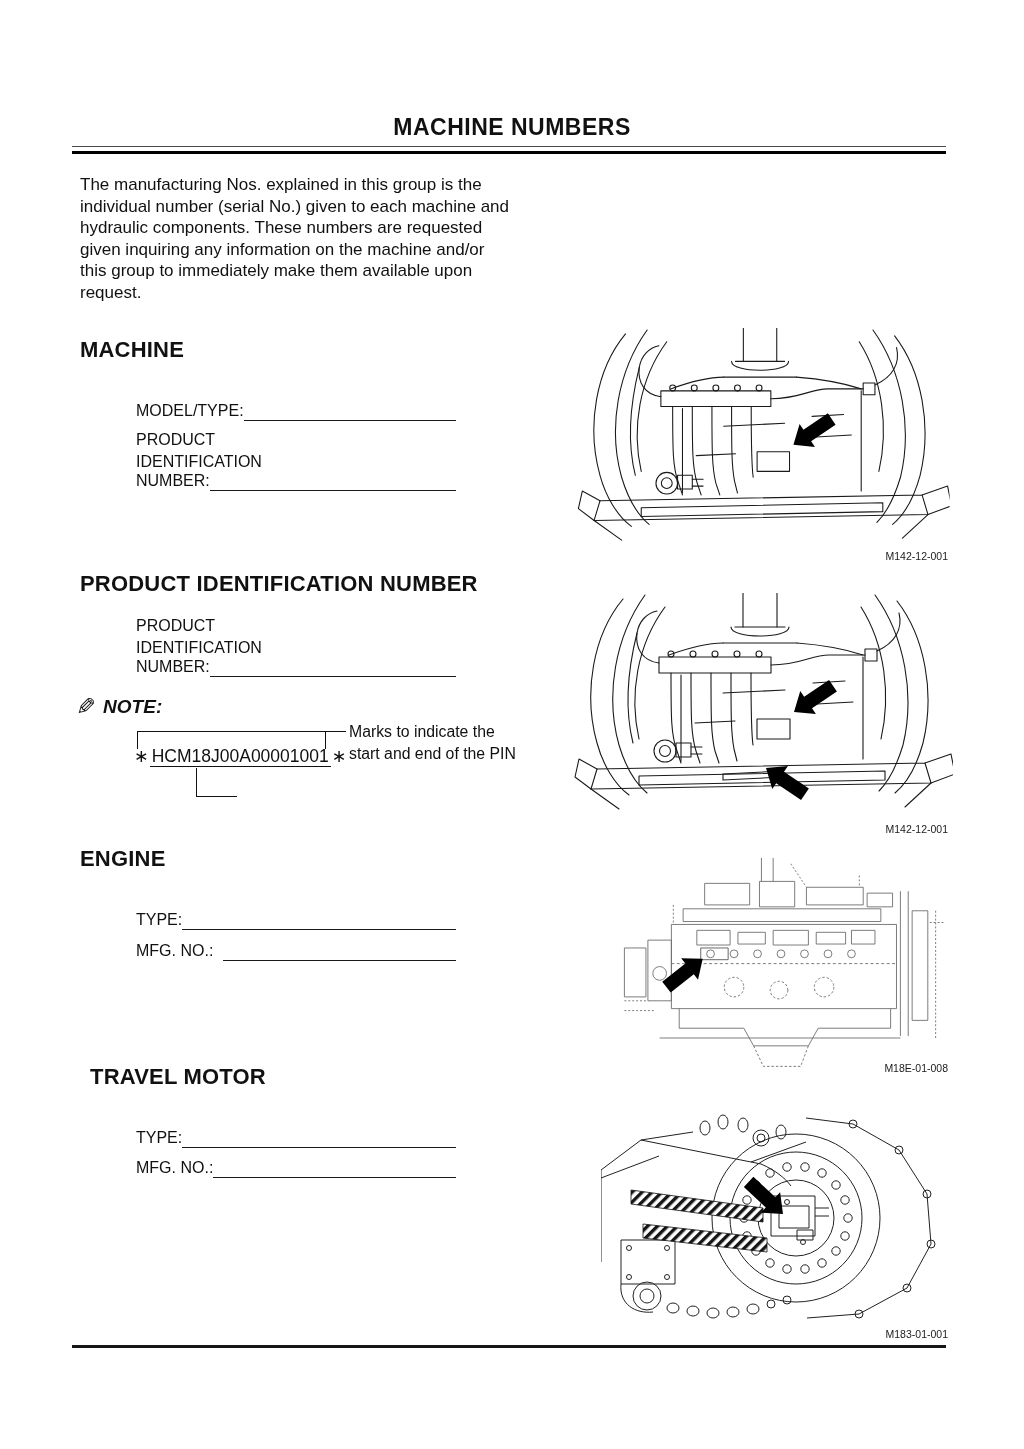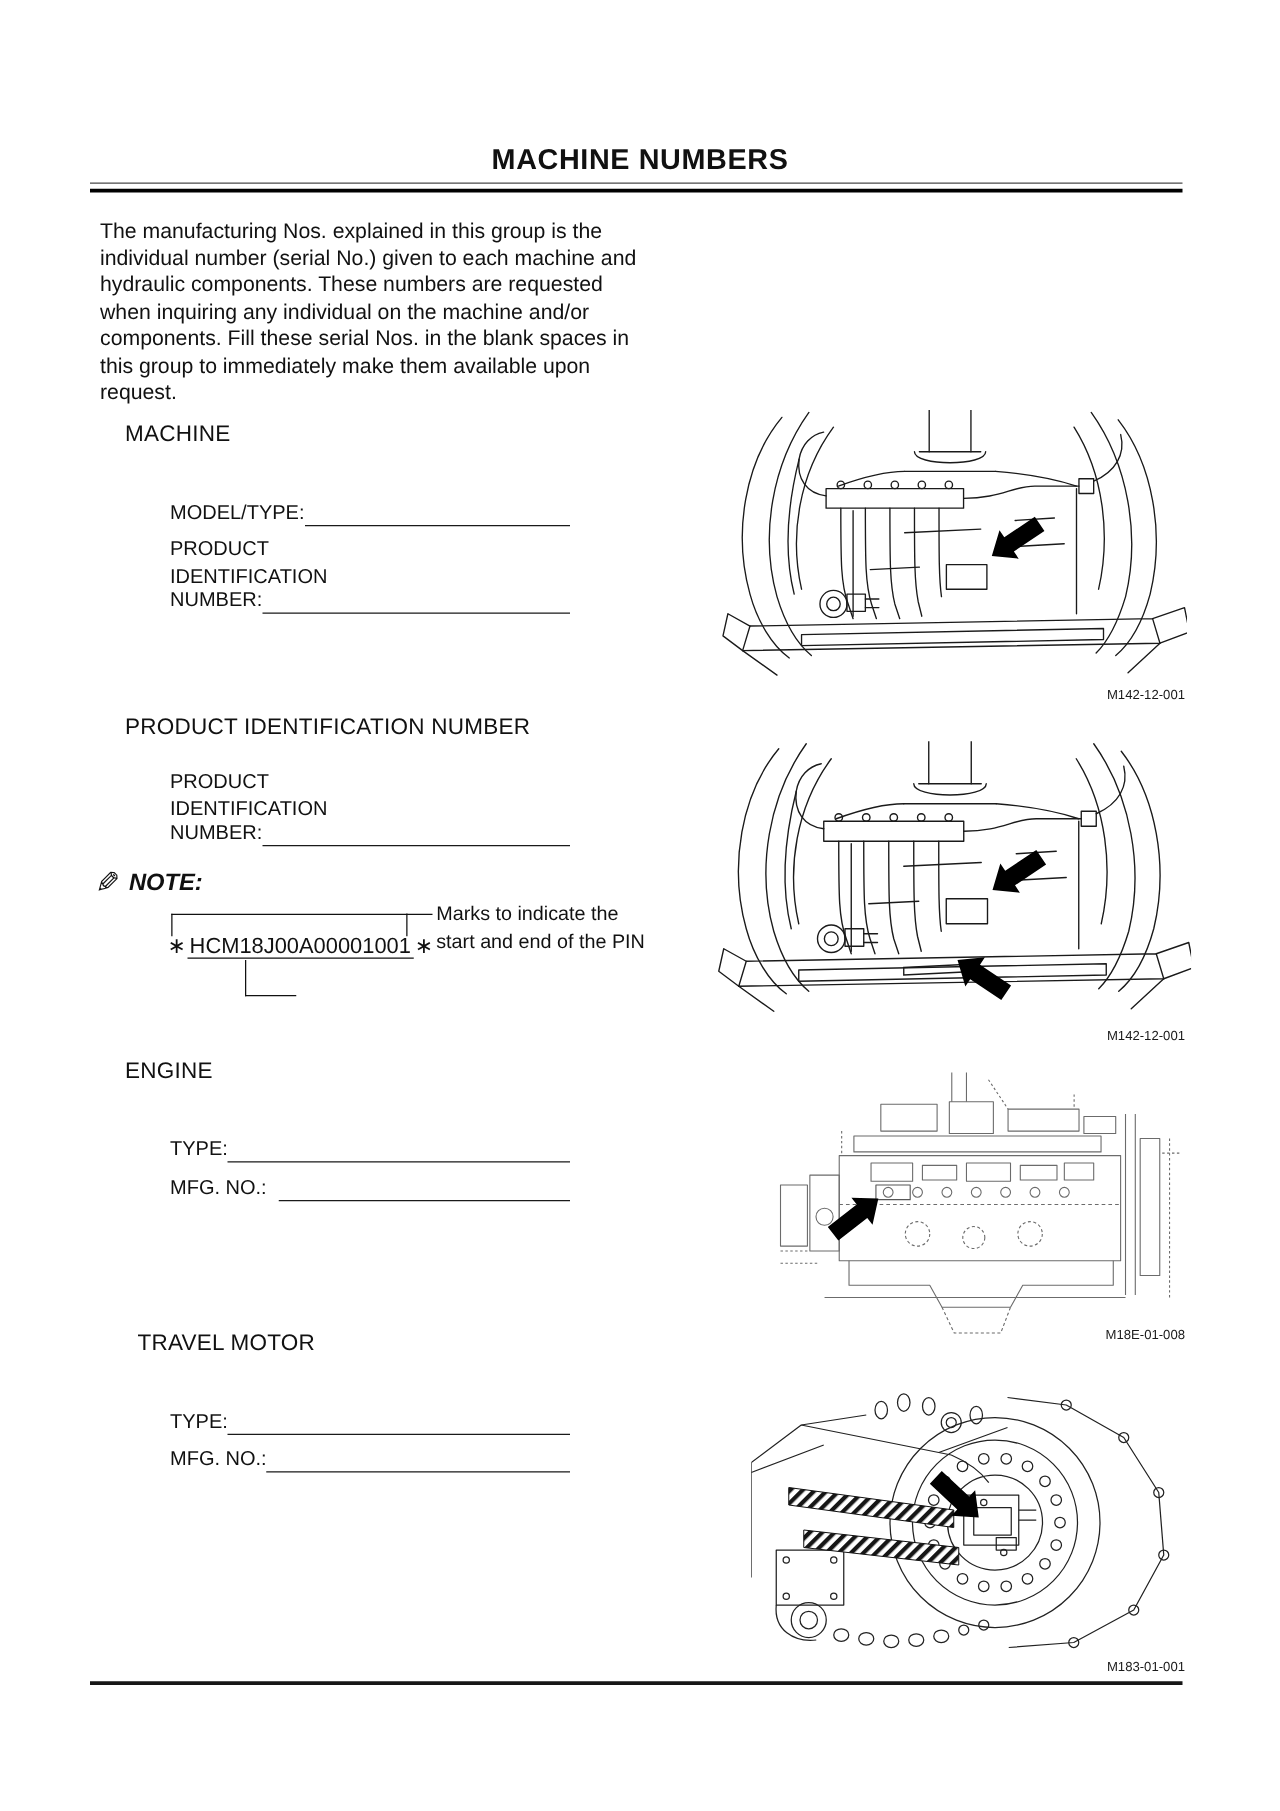--- a/index.html
+++ b/index.html
@@ -3,21 +3,21 @@
 <meta charset="utf-8">
 <style>
   html,body{margin:0;padding:0;background:#fff;}
   .page{position:relative;width:1020px;height:1449px;background:#fff;overflow:hidden;
         font-family:"Liberation Sans","DejaVu Sans",sans-serif;color:#111;}
   .abs{position:absolute;}
   .title{font-size:23px;font-weight:bold;letter-spacing:.5px;text-align:center;}
   .title-rule{height:4px;border-top:1.6px solid #4a4a4a;border-bottom:3.6px solid #000;}
   .intro{font-size:17px;line-height:21.5px;}
   .intro .ln{display:block;white-space:nowrap;}
-  .h2{font-size:18px;font-weight:normal;letter-spacing:.2px;white-space:nowrap;margin-left:20px;}
+  .h2{font-size:22px;font-weight:bold;letter-spacing:.2px;white-space:nowrap;}
   .lbl-line{font-size:16px;line-height:20px;white-space:nowrap;}
   .field{display:flex;align-items:flex-start;font-size:16px;line-height:20px;}
   .field .lbl{white-space:pre;flex:0 0 auto;}
   .field .blank{flex:1 1 auto;border-bottom:1.6px solid #1a1a1a;min-height:19px;}
   .field .gap{flex:0 0 10px;}
   .note-row{display:flex;align-items:center;gap:7px;}
   .note-icon{font-size:24px;display:inline-block;transform:scaleX(-1);line-height:1;}
   .note-label{font-size:19px;font-weight:bold;font-style:italic;}
   .pin-line{font-size:17.5px;white-space:nowrap;}
   .pin-underline{border-bottom:1.7px solid #111;padding:0 2px;}
@@ -197,22 +197,21 @@
 
 <div class="page">
 
   <div class="title abs" style="left:0;top:114px;width:1024px">MACHINE NUMBERS</div>
   <div class="title-rule abs" style="left:72px;top:146px;width:874px"></div>
 
   <div class="intro abs" style="left:80px;top:174px;width:470px">
     <span class="ln">The manufacturing Nos. explained in this group is the</span>
     <span class="ln">individual number (serial No.) given to each machine and</span>
     <span class="ln">hydraulic components. These numbers are requested</span>
-    <span class="ln">when inquiring any individual on the machine and/or</span>
-    <span class="ln">components. Fill these serial Nos. in the blank spaces in</span>
+    <span class="ln">given inquiring any information on the machine and/or</span>
     <span class="ln">this group to immediately make them available upon</span>
     <span class="ln">request.</span>
   </div>
 
   <div class="h2 abs" style="left:80px;top:337px">MACHINE</div>
 
   <div class="field abs" style="left:136px;top:401px;width:320px">
     <span class="lbl">MODEL/TYPE:</span>
     <span class="blank"></span>
   </div>

